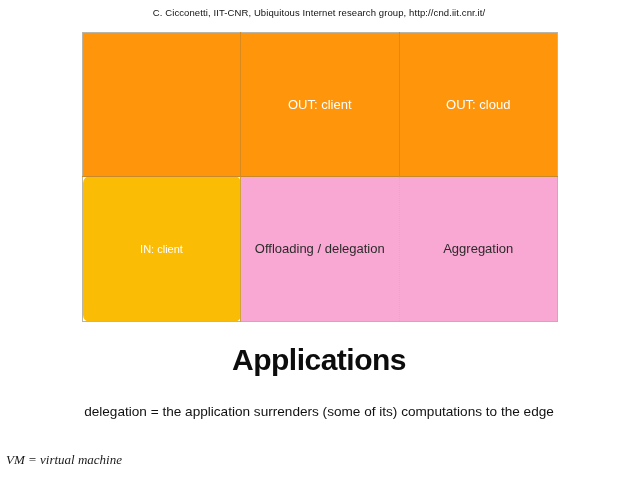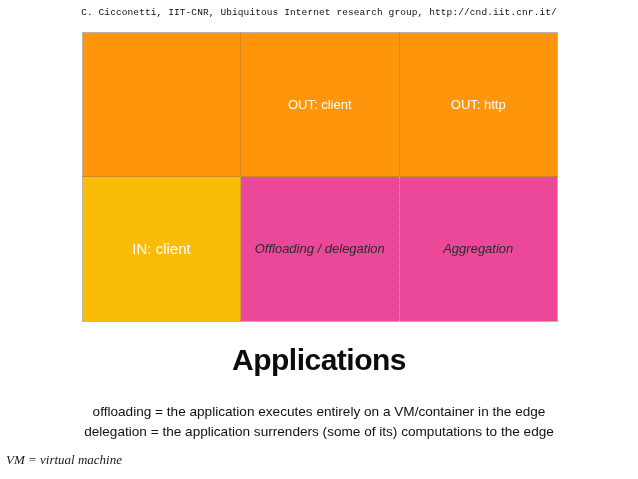--- a/index.html
+++ b/index.html
@@ -26,21 +26,20 @@
     height: 24px;
     display: flex;
     align-items: center;
     justify-content: center;
   }
   .credit-text {
     font-size: 9.5px;
     color: #111111;
     letter-spacing: 0.1px;
     white-space: nowrap;
-    font-family: Liberation Mono, monospace;
   }
 
   
   .matrix {
     position: absolute;
     left: 82px;
     top: 32px;
     width: 475px;
     height: 290px;
     border-collapse: collapse;
@@ -69,29 +68,29 @@
   }
   tr.head-row td:last-child { border-right: none; }
   tr.head-row td.corner-cell { color: transparent; }
 
   
   tr.body-row td { height: 97px; }
 
   td.row-head {
     background: #fbbc05;
     color: #ffffff;
-    font-size: 15px;
+    font-size: 11px;
     border-right: 1px solid #cfa23c;
+    border-radius: 7px;
   }
   td.body-cell {
-    background: #ec4899;
+    background: #f9a8d4;
     color: #2b2b2b;
     font-size: 13px;
     border-right: 1px dotted #c5bfa8;
-    font-style: italic;
   }
   td.body-cell:last-child { border-right: none; }
 
   tr.row-caching td { border-top: 1px dotted #c5bfa8; }
   tr.row-caching td.row-head {
     border-top: 1px solid #cfa23c;
   }
   tr.head-row + tr.body-row td { border-top: 1px solid #c9892a; }
 
   
@@ -144,32 +143,31 @@
 <table class="matrix">
   <colgroup>
     <col class="c-row-head">
     <col class="c-body">
     <col class="c-body">
   </colgroup>
   <tbody>
     <tr class="head-row">
       <td class="corner-cell"></td>
       <td>OUT: client</td>
-      <td>OUT: http</td>
+      <td>OUT: cloud</td>
     </tr>
 
     <tr class="body-row row-client">
       <td class="row-head">IN: client</td>
       <td class="body-cell">Offloading / delegation</td>
       <td class="body-cell">Aggregation</td>
     </tr>
 
   </tbody>
 </table>
 
 <div class="page-title">Applications</div>
 
 <div class="subtitle-block">
-  <div class="subtitle-line">offloading = the application executes entirely on a VM/container in the edge</div>
   <div class="subtitle-line">delegation = the application surrenders (some of its) computations to the edge</div>
 </div>
 
 <div class="footnote">VM = virtual machine</div>
 
 </body></html>

